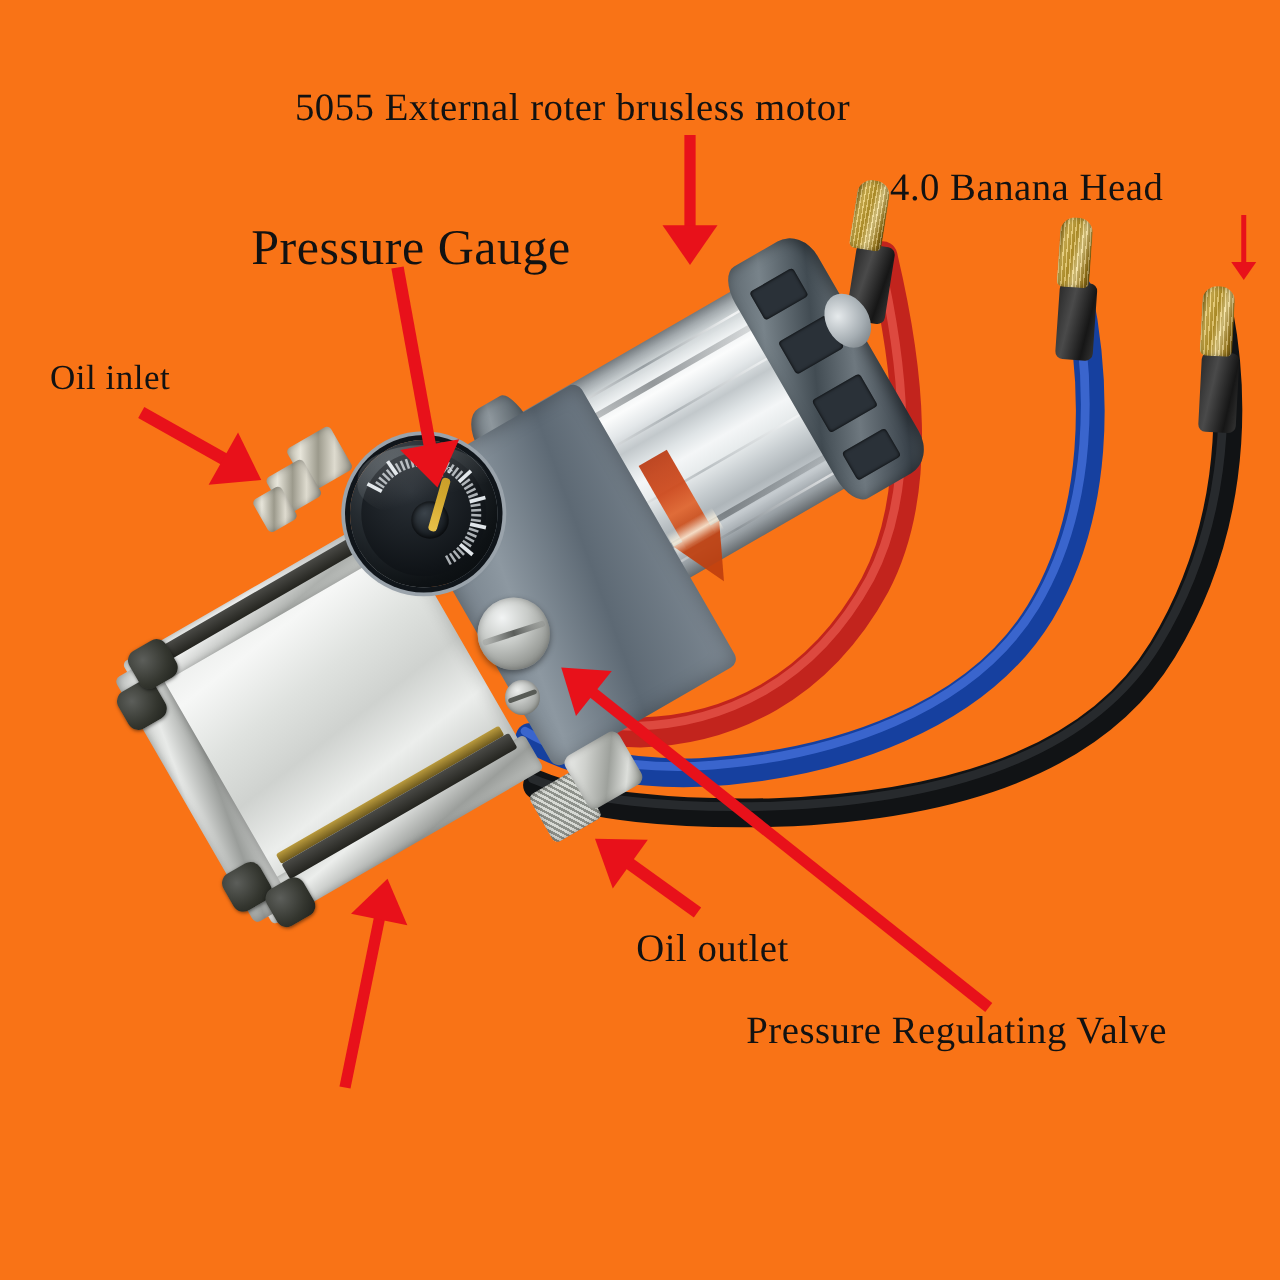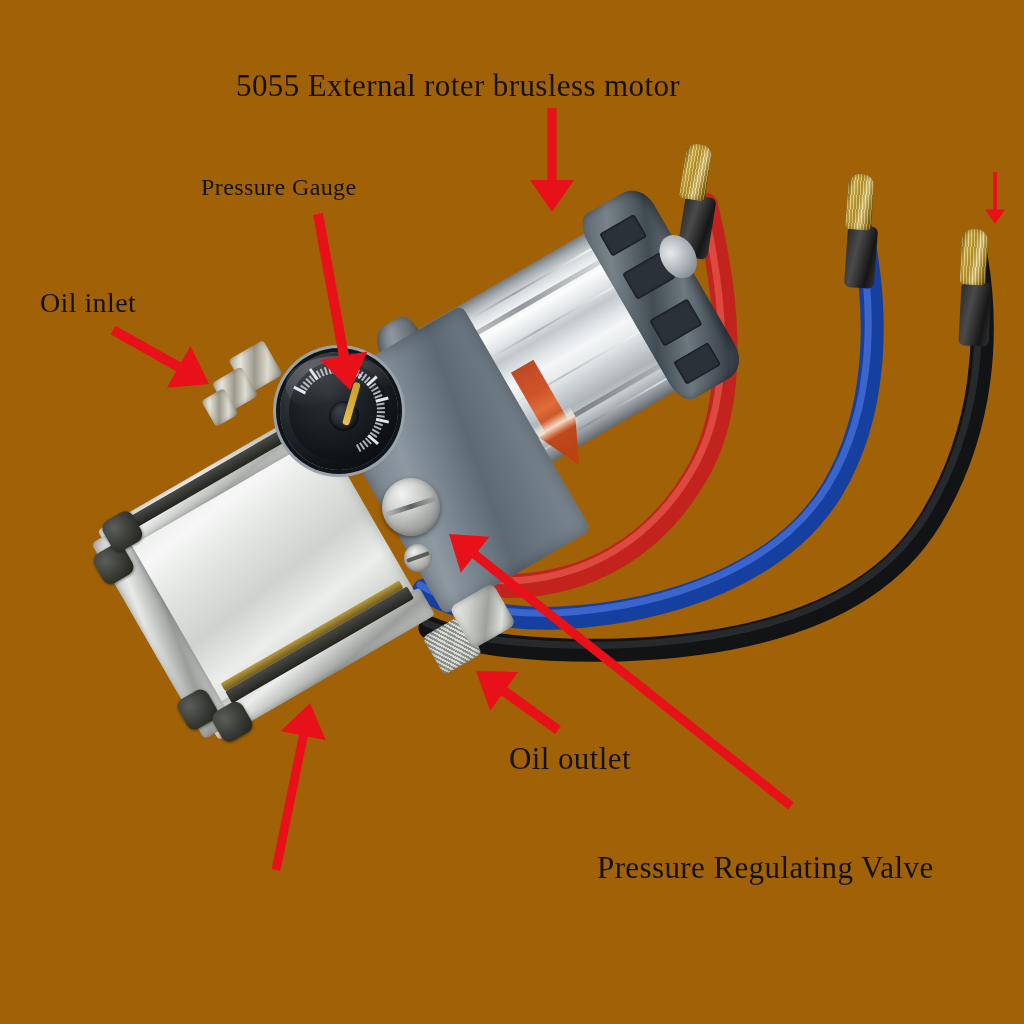--- a/index.html
+++ b/index.html
@@ -1,19 +1,19 @@
 <!DOCTYPE html>
 <html><head>
 <meta charset="utf-8">
 <title>Annotated Gear Pump Product Photo</title>
 <style>
   html,body{margin:0;padding:0;background:#fff;}
   body{width:1024px;height:1024px;overflow:hidden;
        font-family:"Liberation Serif","DejaVu Serif",serif;}
-  #stage{position:relative;width:1024px;height:1024px;background:#a16207;}
+  #stage{position:relative;width:1024px;height:1024px;background:#f97316;}
 
   
   .anno{position:absolute;color:#121212;white-space:nowrap;
         font-family:"Liberation Serif","DejaVu Serif",serif;
         font-weight:400;letter-spacing:.4px;}
 
   
   #arrows{position:absolute;left:0;top:0;width:1024px;height:1024px;
           pointer-events:none;}
 
@@ -351,23 +351,24 @@
         <polygon points="449,534 489.4180118280552,536.7580463859749 460.78485850801087,572.7600259280894" fill="#e8111a"></polygon>
       </g>
       <g>
         <line x1="276" y1="870" x2="303.94517044643646" y2="732.7398981013266" stroke="#e8111a" stroke-width="9"></line>
         <polygon points="310,703 325.88431929881943,740.2680949394137 280.80902069384325,731.0910880378017" fill="#e8111a"></polygon>
       </g>
     </svg>
 
   <div class="anno" style="left:236px;top:68px;font-size:31px;">5055 External roter brusless motor</div>
 
-
-  <div class="anno" style="left:201px;top:174px;font-size:24px;">Pressure Gauge</div>
+  <div class="anno" style="left:712px;top:132px;font-size:31px;">4.0 Banana Head</div>
+
+  <div class="anno" style="left:201px;top:174px;font-size:40px;">Pressure Gauge</div>
 
   <div class="anno" style="left:40px;top:287px;font-size:28px;">Oil inlet</div>
 
   <div class="anno" style="left:509px;top:741px;font-size:31px;">Oil outlet</div>
 
-  <div class="anno" style="left:597px;top:850px;font-size:31px;">Pressure Regulating Valve</div>
+  <div class="anno" style="left:597px;top:806px;font-size:31px;">Pressure Regulating Valve</div>
 
 
 </div>
 
 </body></html>

